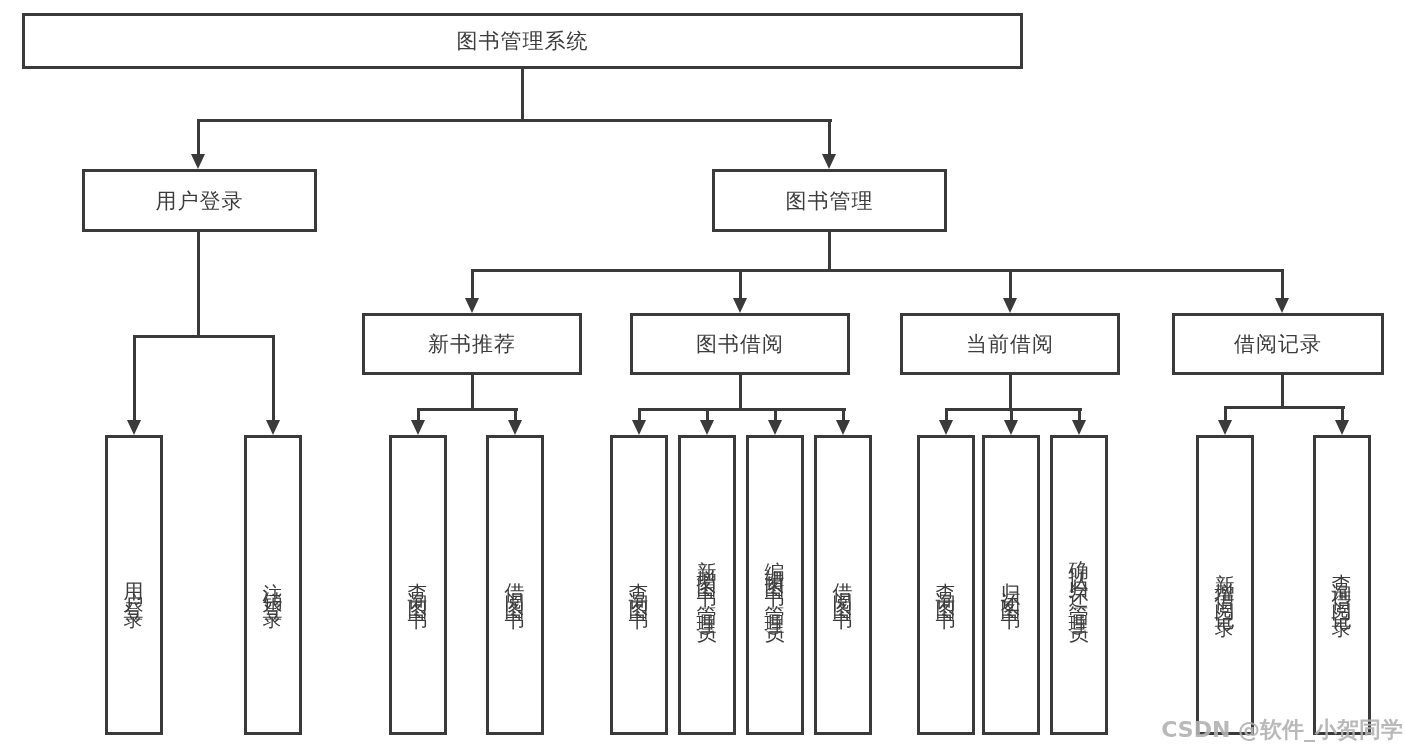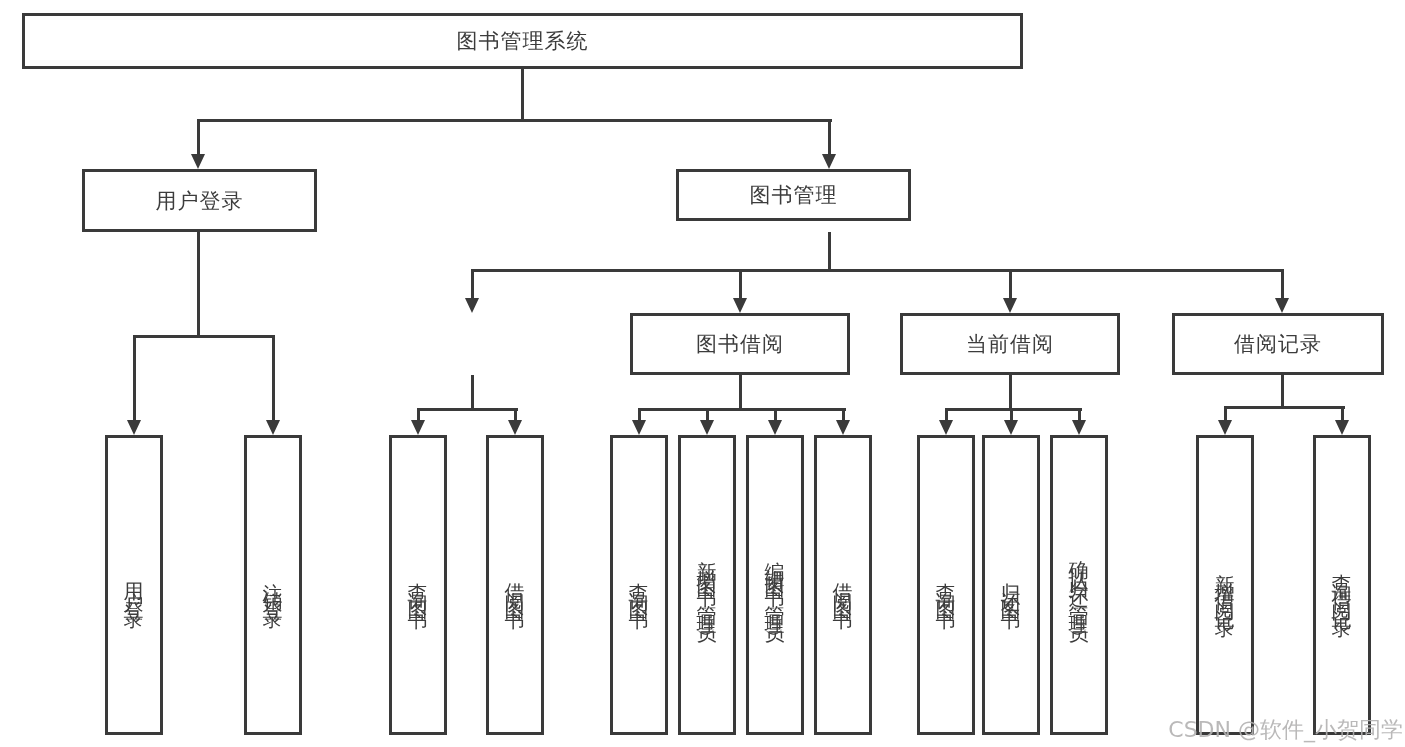--- a/index.html
+++ b/index.html
@@ -47,20 +47,21 @@
     border-top: 15px solid var(--line);
   }
   .watermark {
     position: absolute;
     right: 2px; bottom: 2px;
     font-size: 22px;
     color: var(--wm);
     opacity: 0.9;
     z-index: 5;
     white-space: nowrap;
+    font-weight: bold;
   }
 </style>
 </head>
 <body>
 
 <div id="diagram">
 
   <div class="node h" style="left:22px;top:13px;width:1001px;height:56px">
     <span>图书管理系统</span>
   </div>
@@ -68,21 +69,21 @@
   <div class="vline" style="left:521px;top:69px;height:50px"></div>
   <div class="hline" style="left:197px;top:119px;width:635px"></div>
   <div class="vline" style="left:197px;top:119px;height:36px"></div>
   <div class="ah" style="left:191px;top:154px"></div>
   <div class="vline" style="left:828px;top:119px;height:36px"></div>
   <div class="ah" style="left:822px;top:154px"></div>
 
   <div class="node h" style="left:82px;top:169px;width:235px;height:63px">
     <span>用户登录</span>
   </div>
-  <div class="node h" style="left:676px;top:169px;width:235px;height:52px">
+  <div class="node h" style="left:712px;top:169px;width:235px;height:63px">
     <span>图书管理</span>
   </div>
 
   <div class="vline" style="left:197px;top:232px;height:103px"></div>
   <div class="hline" style="left:133px;top:335px;width:142px"></div>
   <div class="vline" style="left:133px;top:335px;height:86px"></div>
   <div class="ah" style="left:127px;top:420px"></div>
   <div class="vline" style="left:272px;top:335px;height:86px"></div>
   <div class="ah" style="left:266px;top:420px"></div>
 
@@ -90,20 +91,23 @@
   <div class="hline" style="left:471px;top:269px;width:813px"></div>
   <div class="vline" style="left:471px;top:269px;height:30px"></div>
   <div class="ah" style="left:465px;top:298px"></div>
   <div class="vline" style="left:739px;top:269px;height:30px"></div>
   <div class="ah" style="left:733px;top:298px"></div>
   <div class="vline" style="left:1009px;top:269px;height:30px"></div>
   <div class="ah" style="left:1003px;top:298px"></div>
   <div class="vline" style="left:1281px;top:269px;height:30px"></div>
   <div class="ah" style="left:1275px;top:298px"></div>
 
+  <div class="node h" style="left:362px;top:313px;width:220px;height:62px">
+    <span>新书推荐</span>
+  </div>
   <div class="node h" style="left:900px;top:313px;width:220px;height:62px">
     <span>当前借阅</span>
   </div>
   <div class="node h" style="left:630px;top:313px;width:220px;height:62px">
     <span>图书借阅</span>
   </div>
   <div class="node h" style="left:1172px;top:313px;width:212px;height:62px">
     <span>借阅记录</span>
   </div>
 

